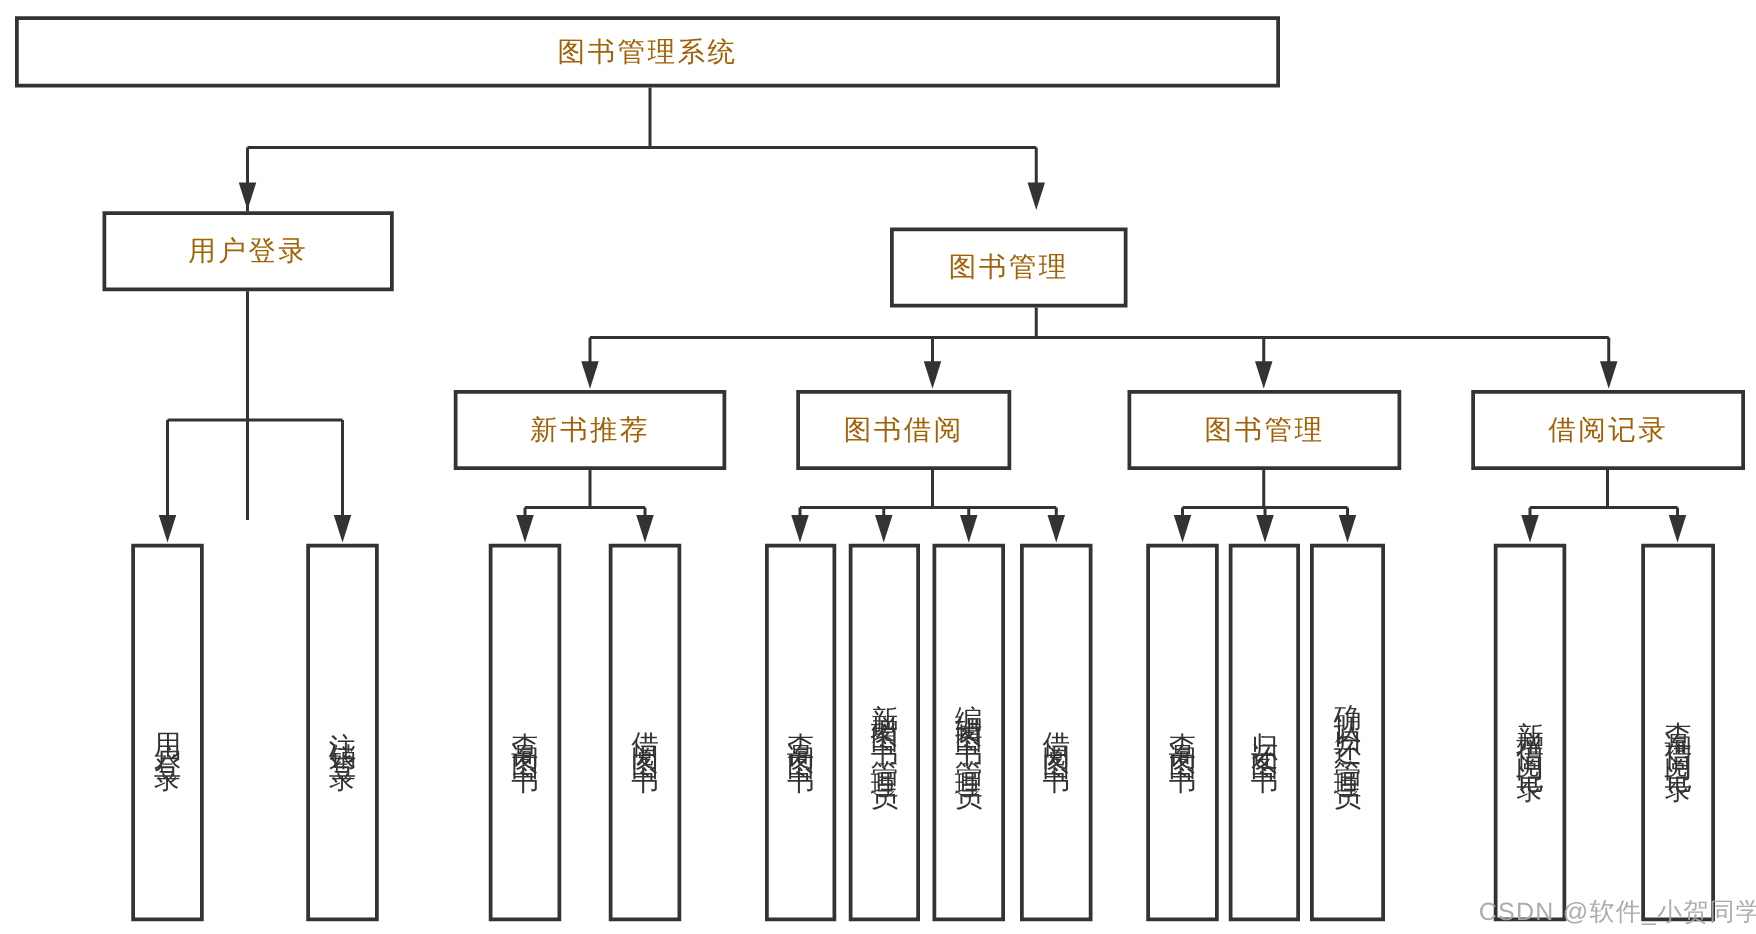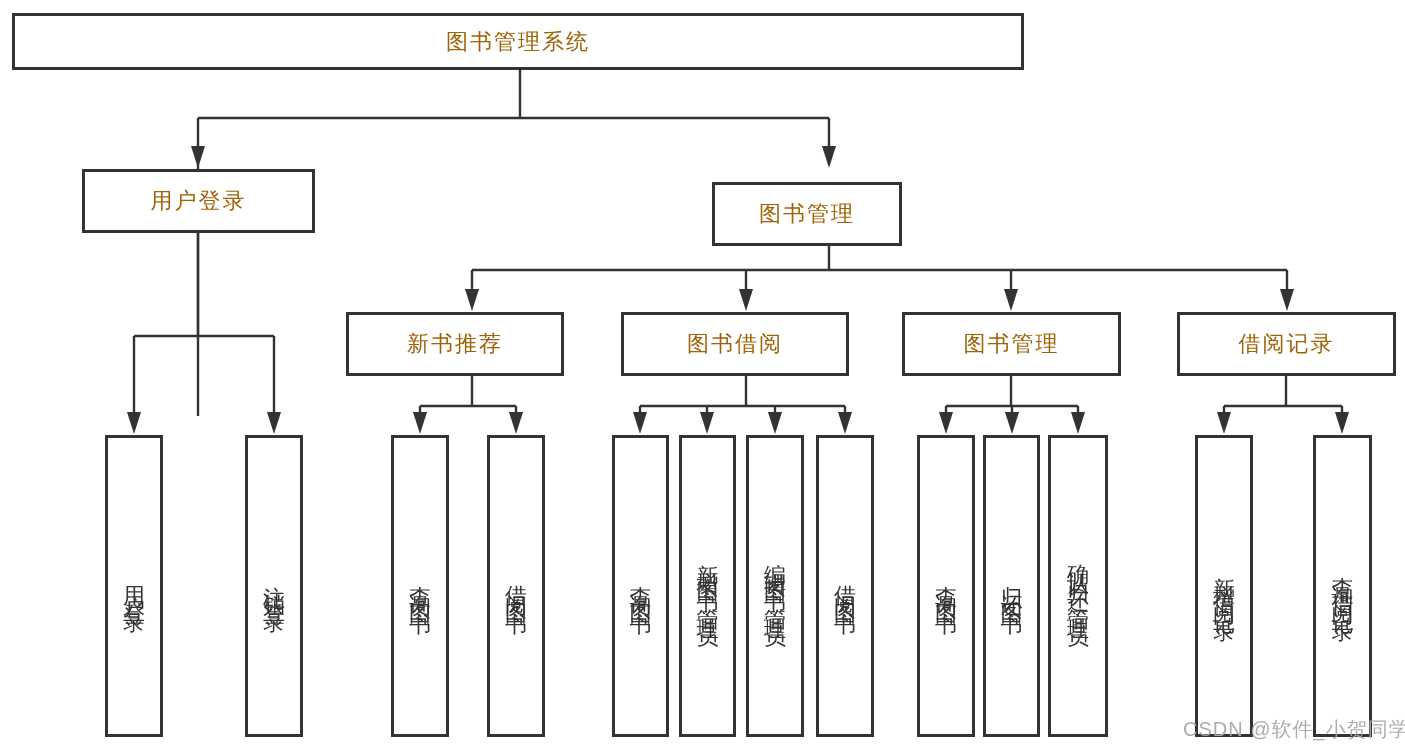--- a/index.html
+++ b/index.html
@@ -74,24 +74,24 @@
     <span class="lbl">图书管理系统</span>
   </div>
 
   <div class="node" style="left:82px;top:169px;width:233px;height:64px">
     <span class="lbl">用户登录</span>
   </div>
   <div class="node" style="left:712px;top:182px;width:190px;height:64px">
     <span class="lbl">图书管理</span>
   </div>
 
-  <div class="node" style="left:346px;top:312px;width:218px;height:64px">
+  <div class="node" style="left:363px;top:312px;width:218px;height:64px">
     <span class="lbl">新书推荐</span>
   </div>
-  <div class="node" style="left:621px;top:312px;width:228px;height:64px">
+  <div class="node" style="left:637px;top:312px;width:172px;height:64px">
     <span class="lbl">图书借阅</span>
   </div>
   <div class="node" style="left:902px;top:312px;width:219px;height:64px">
     <span class="lbl">图书管理</span>
   </div>
   <div class="node" style="left:1177px;top:312px;width:219px;height:64px">
     <span class="lbl">借阅记录</span>
   </div>
 
   <div class="node" style="left:105px;top:435px;width:58px;height:302px">

